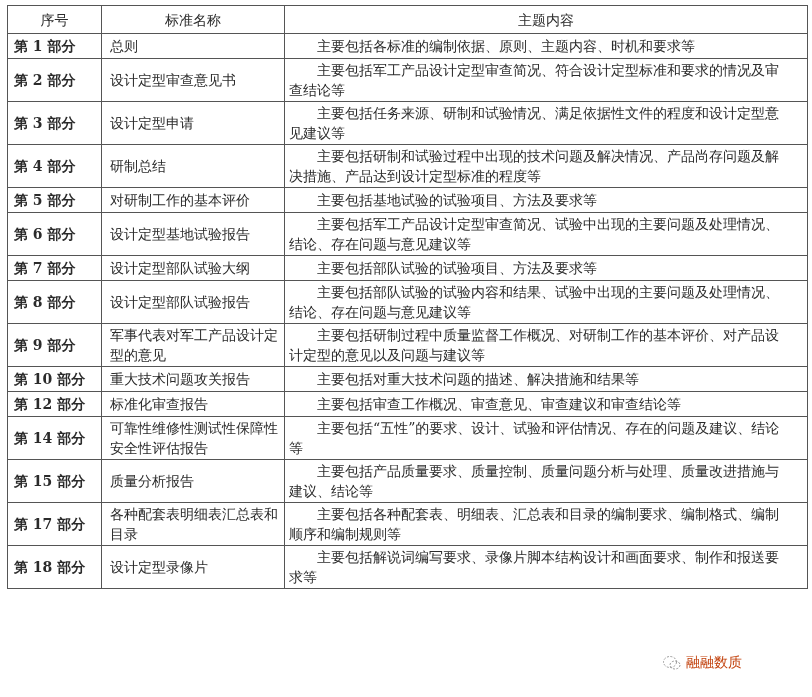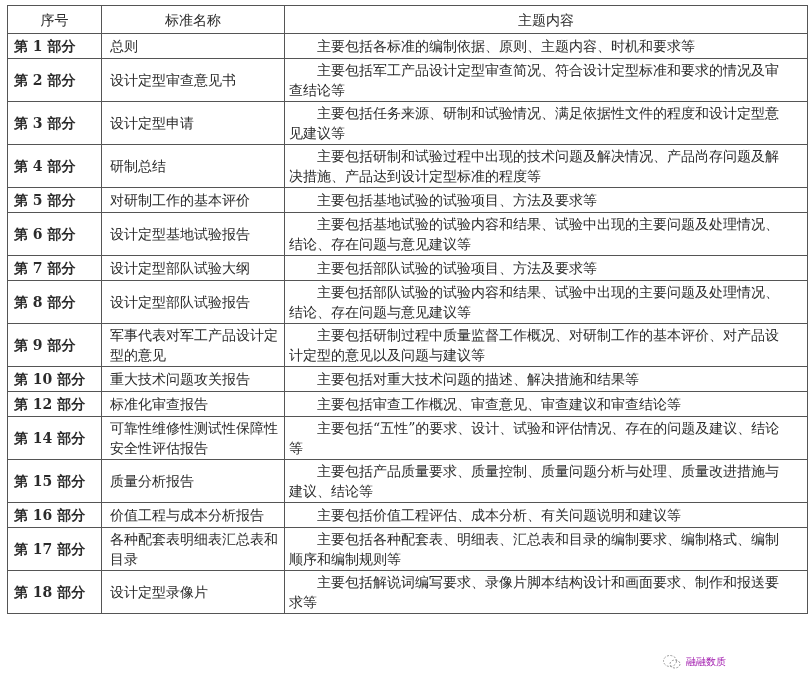--- a/index.html
+++ b/index.html
@@ -59,22 +59,22 @@
     td.content .indent {
       display: inline-block;
       width: 28px;
     }
     tr.h1 td { height: 24px; }
     tr.h2 td { height: 42px; }
     .watermark {
       position: absolute;
       left: 662px;
       top: 654px;
-      font-size: 10px;
-      color: #a21caf;
+      font-size: 14px;
+      color: #c2410c;
       font-family: "DejaVu Sans", "Liberation Sans", sans-serif;
       display: flex;
       align-items: center;
       gap: 4px;
       background: rgba(255,255,255,0.5);
     }
     .watermark .wm-icon {
       width: 20px;
       height: 16px;
       display: inline-block;
@@ -119,21 +119,21 @@
           <td class="content"><span class="indent"></span><span>主要包括研制和试验过程中出现的技术问题及解决情况、产品尚存问题及解决措施、产品达到设计定型标准的程度等</span></td>
         </tr>
         <tr class="h1">
           <td class="num">第 5 部分</td>
           <td class="name">对研制工作的基本评价</td>
           <td class="content"><span class="indent"></span><span>主要包括基地试验的试验项目、方法及要求等</span></td>
         </tr>
         <tr class="h2">
           <td class="num">第 6 部分</td>
           <td class="name">设计定型基地试验报告</td>
-          <td class="content"><span class="indent"></span><span>主要包括基地试验的试验内容和结果、试验中出现的主要问题及处理情况、结论、存在问题与意见建议等</span></td>
+          <td class="content"><span class="indent"></span><span>主要包括军工产品设计定型审查简况、试验中出现的主要问题及处理情况、结论、存在问题与意见建议等</span></td>
         </tr>
         <tr class="h1">
           <td class="num">第 7 部分</td>
           <td class="name">设计定型部队试验大纲</td>
           <td class="content"><span class="indent"></span><span>主要包括部队试验的试验项目、方法及要求等</span></td>
         </tr>
         <tr class="h2">
           <td class="num">第 8 部分</td>
           <td class="name">设计定型部队试验报告</td>
           <td class="content"><span class="indent"></span><span>主要包括部队试验的试验内容和结果、试验中出现的主要问题及处理情况、结论、存在问题与意见建议等</span></td>
@@ -156,25 +156,20 @@
         <tr class="h2">
           <td class="num">第 14 部分</td>
           <td class="name">可靠性维修性测试性保障性安全性评估报告</td>
           <td class="content"><span class="indent"></span><span>主要包括“五性”的要求、设计、试验和评估情况、存在的问题及建议、结论等</span></td>
         </tr>
         <tr class="h2">
           <td class="num">第 15 部分</td>
           <td class="name">质量分析报告</td>
           <td class="content"><span class="indent"></span><span>主要包括产品质量要求、质量控制、质量问题分析与处理、质量改进措施与建议、结论等</span></td>
         </tr>
-        <tr class="h1">
-          <td class="num">第 16 部分</td>
-          <td class="name">价值工程与成本分析报告</td>
-          <td class="content"><span class="indent"></span><span>主要包括价值工程评估、成本分析、有关问题说明和建议等</span></td>
-        </tr>
         <tr class="h2">
           <td class="num">第 17 部分</td>
           <td class="name">各种配套表明细表汇总表和目录</td>
           <td class="content"><span class="indent"></span><span>主要包括各种配套表、明细表、汇总表和目录的编制要求、编制格式、编制顺序和编制规则等</span></td>
         </tr>
         <tr class="h2">
           <td class="num">第 18 部分</td>
           <td class="name">设计定型录像片</td>
           <td class="content"><span class="indent"></span><span>主要包括解说词编写要求、录像片脚本结构设计和画面要求、制作和报送要求等</span></td>
         </tr>

